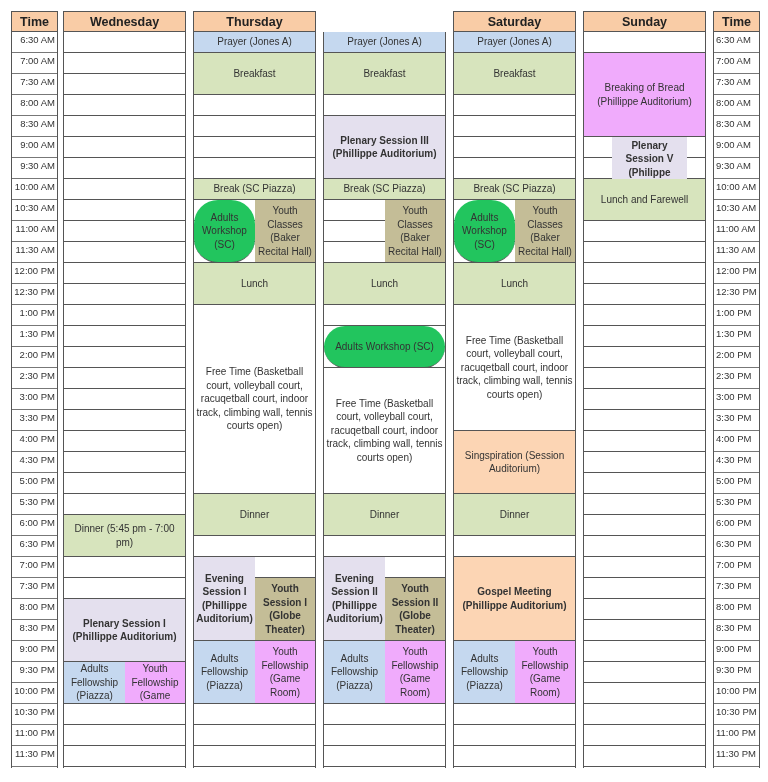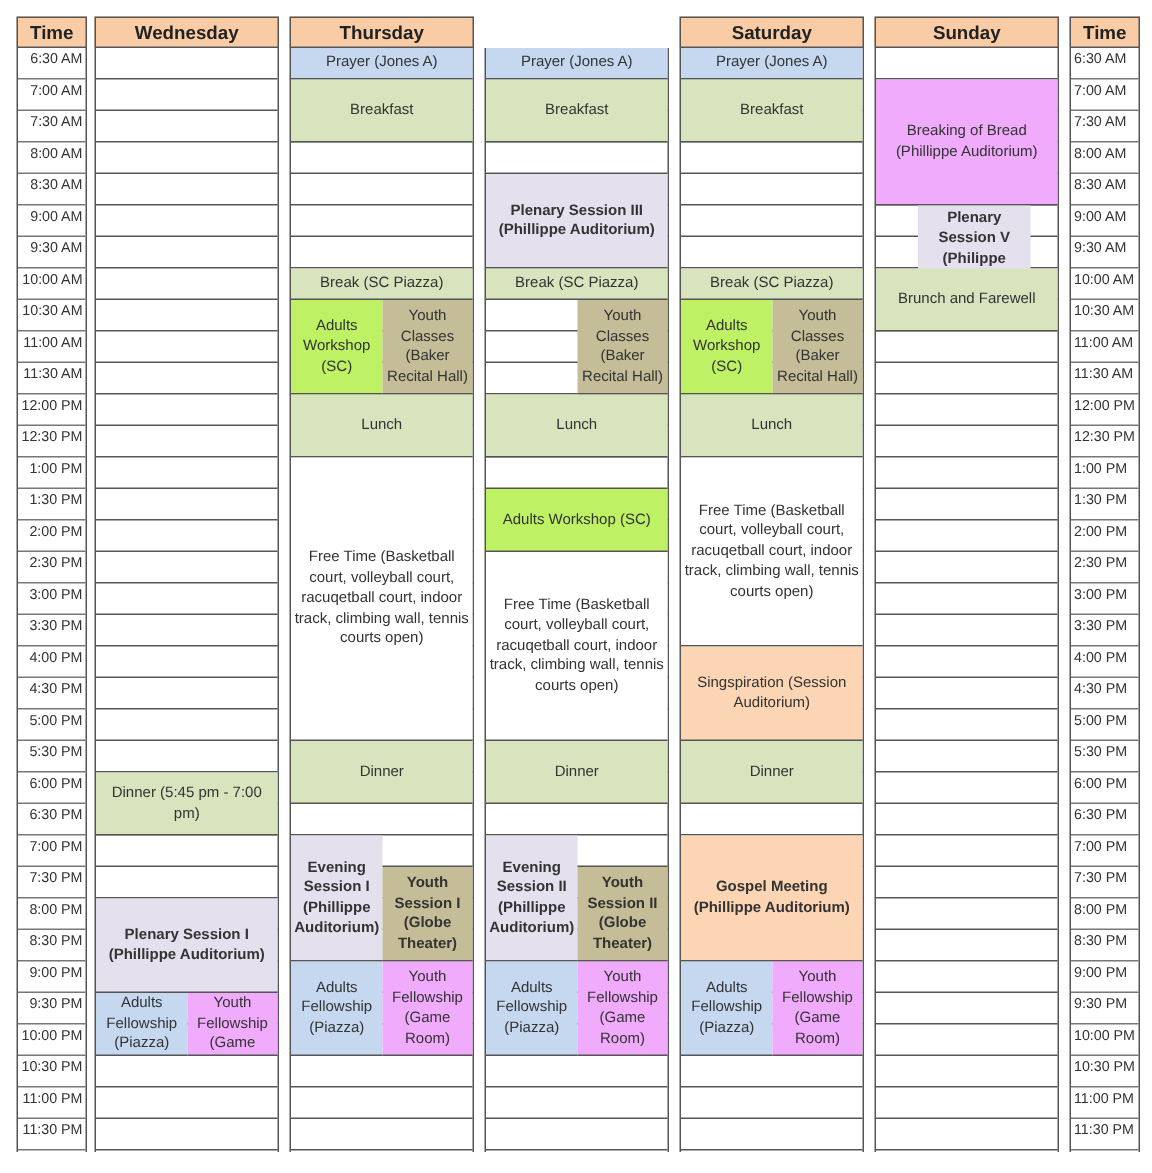--- a/index.html
+++ b/index.html
@@ -8,21 +8,21 @@
   .hdr{position:absolute;left:0;right:0;top:0;height:21px;background:#f9cca6;border:1px solid #555;box-sizing:border-box;font-weight:bold;font-size:12.5px;color:#222;display:flex;align-items:center;justify-content:center;}
   .grid{position:absolute;left:0;right:0;top:21px;border-left:1px solid #555;border-right:1px solid #555;box-sizing:border-box;}
   .slot{position:absolute;left:0;right:0;height:21px;border-bottom:1px solid #555;box-sizing:border-box;}
   .tlabel{position:absolute;left:0;right:0;height:21px;border-bottom:1px solid #777;box-sizing:border-box;font-size:9.5px;color:#333;padding:2px 2px 0 0;text-align:right;}
   .tlabel.right{text-align:left;padding-left:2px;}
   .ev{position:absolute;box-sizing:border-box;border-bottom:1px solid #555;display:flex;align-items:center;justify-content:center;text-align:center;font-size:10px;line-height:13.5px;color:#333;overflow:hidden;padding:0 1px;}
   .ev.b{font-weight:bold;}
   .prayer{background:#c5d8ef;}
   .green{background:#d7e4bd;}
   .plen{background:#e4e0ee;}
-  .pink{background:#bef264;}
+  .pink{background:#22c55e;border-radius:24px;}
   .tan{background:#c4bd97;}
   .lblue{background:#daeef3;}
   .peach{background:#fcd5b4;}
   .purple{background:#f0abfc;}
   .ltgreen{background:#f0abfc;}
   .white{background:#fff;}
 </style>
 </head>
 <body>
 
@@ -314,21 +314,21 @@
         <div class="slot" style="top: 588px;"></div>
         <div class="slot" style="top: 609px;"></div>
         <div class="slot" style="top: 630px;"></div>
         <div class="slot" style="top: 651px;"></div>
         <div class="slot" style="top: 672px;"></div>
         <div class="slot" style="top: 693px;"></div>
         <div class="slot" style="top: 714px;"></div>
       </div>
     <div class="ev purple" style="top:21px;left:0;right:0;height:84px;">Breaking of Bread (Phillippe Auditorium)</div>
     <div class="ev plen b" style="top:105px;left:0;right:18px;height:58px;margin-left:28px;">Plenary Session V (Philippe Auditorium)</div>
-    <div class="ev green" style="top:147px;left:0;right:0;height:42px;">Brunch and Farewell</div>
+    <div class="ev green" style="top:147px;left:0;right:0;height:42px;">Lunch and Farewell</div>
   </div>
 </div>
 
 <div class="col" style="left:713px;width:47px;height:757px;">
   <div class="hdr">Time</div>
   <div class="grid" id="tr" style="height:736px;">
       <div class="tlabel right" style="top: 0px;">6:30 AM</div>
       <div class="tlabel right" style="top: 21px;">7:00 AM</div>
       <div class="tlabel right" style="top: 42px;">7:30 AM</div>
       <div class="tlabel right" style="top: 63px;">8:00 AM</div>

